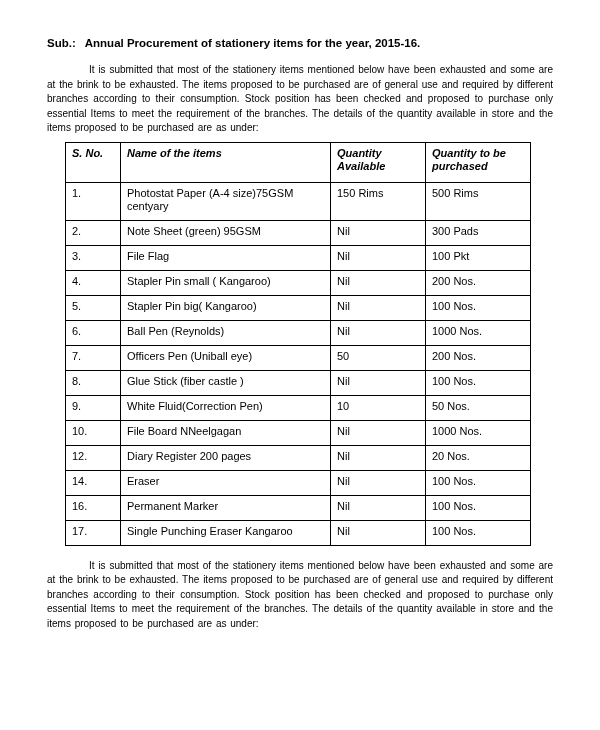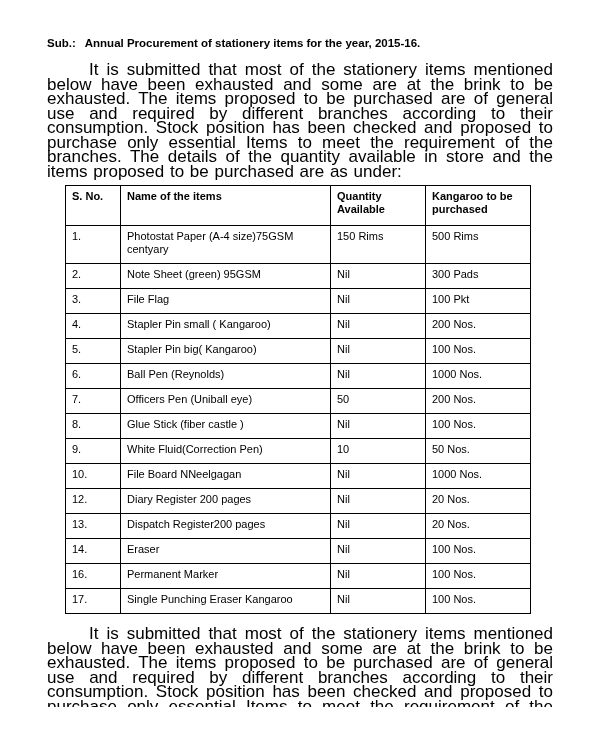--- a/index.html
+++ b/index.html
@@ -24,21 +24,21 @@
     font-weight: bold;
     font-size: 11.5px;
     line-height: 14px;
   }
   .subject .label { margin-right: 9px; }
   .para {
     margin: 0;
     text-align: justify;
     text-indent: 42px;
     line-height: 14.5px;
-    font-size: 17px;
+    font-size: 10px;
     word-spacing: 1px;
   }
   .intro { margin-bottom: 6px; }
   .closing-wrap {
     margin-top: 13px;
     height: 80px;
     overflow: hidden;
   }
   table.items {
     border-collapse: collapse;
@@ -51,20 +51,21 @@
     vertical-align: top;
     text-align: left;
     font-size: 11px;
     line-height: 13px;
     padding: 4px 6px 7px 6px;
     overflow: hidden;
   }
   table.items th {
     font-weight: bold;
     padding-bottom: 9px;
+    font-style: italic;
   }
 </style>
 </head>
 <body>
 
 <div class="page">
 
   <p class="subject">
     <span class="label">Sub.:</span><span>Annual Procurement of stationery items for the year, 2015-16.</span>
   </p>
@@ -76,21 +77,21 @@
       <col style="width:55px">
       <col style="width:210px">
       <col style="width:95px">
       <col style="width:105px">
     </colgroup>
     <thead>
       <tr>
         <th>S. No.</th>
         <th>Name of  the items</th>
         <th>Quantity Available</th>
-        <th>Kangaroo  to be purchased</th>
+        <th>Quantity  to be purchased</th>
       </tr>
     </thead>
     <tbody>
         <tr>
           <td>1.</td>
           <td>Photostat Paper (A-4 size)75GSM centyary</td>
           <td>150 Rims</td>
           <td>500 Rims</td>
         </tr>
         <tr>
@@ -147,26 +148,20 @@
           <td>Nil</td>
           <td>1000 Nos.</td>
         </tr>
         <tr>
           <td>12.</td>
           <td>Diary Register 200 pages</td>
           <td>Nil</td>
           <td>20 Nos.</td>
         </tr>
         <tr>
-          <td>13.</td>
-          <td>Dispatch Register200 pages</td>
-          <td>Nil</td>
-          <td>20 Nos.</td>
-        </tr>
-        <tr>
           <td>14.</td>
           <td>Eraser</td>
           <td>Nil</td>
           <td>100 Nos.</td>
         </tr>
         <tr>
           <td>16.</td>
           <td>Permanent Marker</td>
           <td>Nil</td>
           <td>100 Nos.</td>

